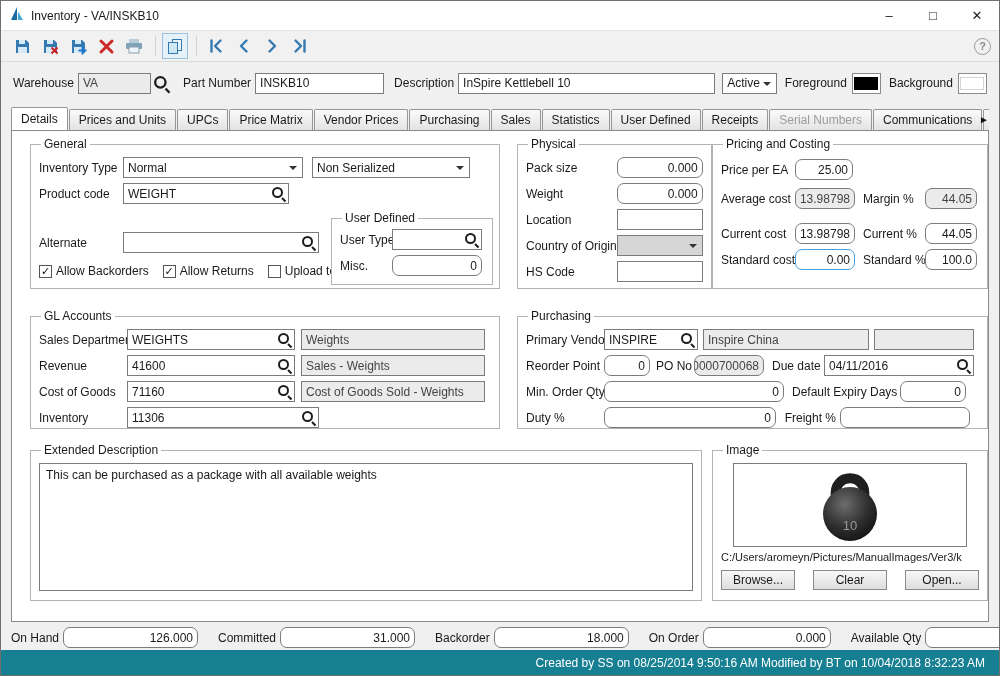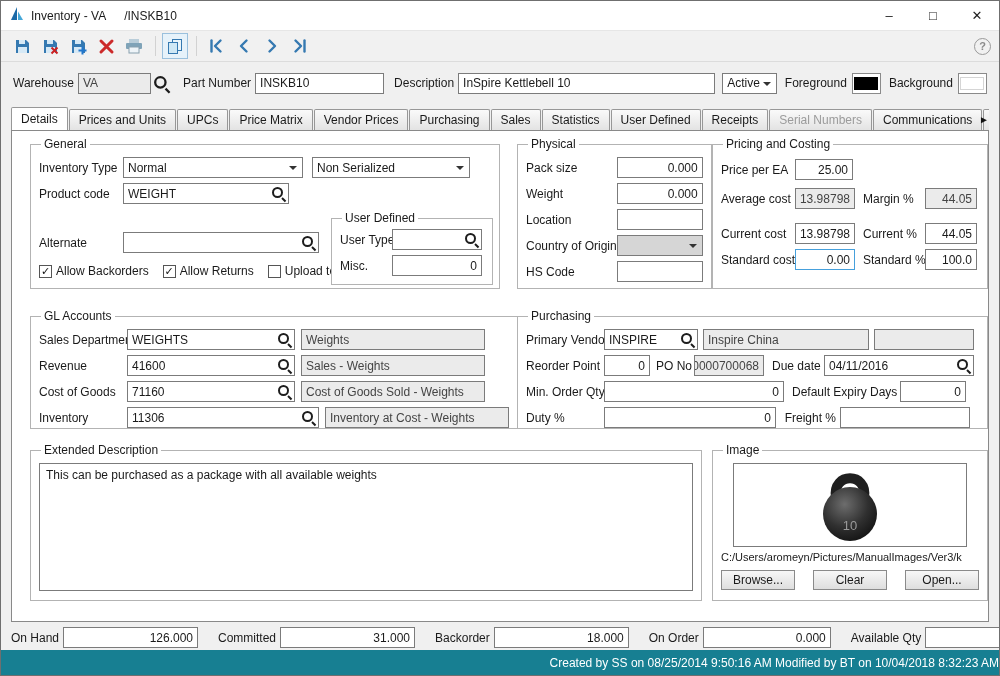--- a/index.html
+++ b/index.html
@@ -6,41 +6,41 @@
   html,body { margin:0; padding:0; background:#cfcfcf; }
   .window {
     position:relative; width:1000px; height:676px; background:#f0f0f0;
     font-family:"Liberation Sans", sans-serif; font-size:12px; color:#1a1a1a;
     border:1px solid #6f6f6f; overflow:hidden;
   }
   
   .titlebar { position:absolute; top:0; left:0; right:0; height:30px; background:#ffffff;
     display:flex; align-items:center; padding:0 0 0 8px; border-bottom:1px solid #e6e6e6; }
   .titlebar .title { margin-left:6px; }
-  .titlebar .title-path { margin-left:18px; }
+  .titlebar .title-path { }
   .win-controls { margin-left:auto; display:flex; height:30px; }
   .wc { width:44px; height:30px; display:flex; align-items:center; justify-content:center;
     font-size:13px; color:#222; cursor:default; }
   
   .toolbar { position:absolute; top:30px; left:0; right:0; height:31px; background:#f1f1f1;
     border-bottom:1px solid #dcdcdc; display:flex; align-items:center; padding:0 8px; }
   .tool { width:26px; height:26px; display:flex; align-items:center; justify-content:center;
     margin-right:2px; border:1px solid transparent; }
   .tool.active { border:1px solid #9ac0dd; background:#e6f2fa; }
   .sep { width:1px; height:20px; background:#d2d2d2; margin:0 6px; }
   .help { margin-left:auto; width:17px; height:17px; border-radius:50%; border:1px solid #9a9a9a;
     color:#8a8a8a; font-weight:bold; font-size:11px; display:flex; align-items:center; justify-content:center; }
   
   .headerbar { position:absolute; top:61px; left:0; right:0; height:42px;
     display:flex; align-items:center; padding:0 12px; }
   .lbl { white-space:nowrap; }
   .inp { height:21px; border:1px solid #7b7b7b; background:#fff; display:flex;
     align-items:center; padding:0 4px; overflow:hidden; white-space:nowrap; }
   .inp.ro { background:#ebebeb; color:#444; }
-  .inp.num { justify-content:flex-end; }
+  .inp.num { justify-content:flex-end;border-radius:7px; }
   .inp.focus { border:1px solid #46a0dc; }
   .inp.search { padding-right:2px; }
   .inp.search .val { flex:1; overflow:hidden; white-space:nowrap; }
   .mag { width:15px; height:15px; position:relative; flex:none; }
   .mag::before { content:""; position:absolute; left:1px; top:1px; width:7px; height:7px;
     border:2px solid #1d1d1d; border-radius:50%; }
   .mag::after { content:""; position:absolute; left:10.5px; top:11px; width:5px; height:2px;
     background:#1d1d1d; transform:rotate(45deg); transform-origin:left center; }
   .combo { position:relative; height:21px; border:1px solid #7b7b7b; background:#fff;
     display:flex; align-items:center; padding:0 18px 0 4px; overflow:hidden; white-space:nowrap; }
@@ -88,21 +88,21 @@
   .btn { height:20px; min-width:74px; border:1px solid #8a8a8a; background:linear-gradient(#f7f7f7,#dedede);
     display:inline-flex; align-items:center; justify-content:center; padding:0 8px; }
   
   .qtyrow { position:absolute; top:626px; left:10px; right:10px; height:21px;
     display:flex; align-items:center; justify-content:space-between;gap:20px; }
   .qgroup { display:flex; align-items:center; }
   .qgroup .lbl { margin-right:4px; }
   .qbox { background:#fff; }
   
   .statusbar { position:absolute; bottom:0; left:0; right:0; height:25px; background:#177f92;
-    color:#ffffff; display:flex; align-items:center; justify-content:flex-end; padding:0 0; }
+    color:#ffffff; display:flex; align-items:center; justify-content:flex-end; padding:0 14px; }
 </style>
 </head>
 <body>
 
 <div class="window">
 
   <div class="titlebar">
     <span>
       <svg width="16" height="16" viewBox="0 0 16 16">
           <path d="M2 14L8 1v13z" fill="#1b6aa8"></path>
@@ -352,21 +352,20 @@
           <span class="mag"></span>
         </span>
         <span class="inp ro" style="width:184px;margin-left:6px">Cost of Goods Sold - Weights</span>
       </div>
       <div class="frow">
         <span class="lbl" style="width:88px">Inventory</span>
         <span class="inp search" style="width:192px">
           <span class="val">11306</span>
           <span class="mag"></span>
         </span>
-        <span class="inp ro" style="width:184px;margin-left:6px">Inventory at Cost - Weights</span>
       </div>
     </fieldset>
 
     <fieldset class="fs" id="fs-purch">
       <legend>Purchasing</legend>
       <div class="frow" style="margin-top:4px">
         <span class="lbl" style="width:78px">Primary Vendor</span>
         <span class="inp search" style="width:94px">
           <span class="val">INSPIRE</span>
           <span class="mag"></span>

